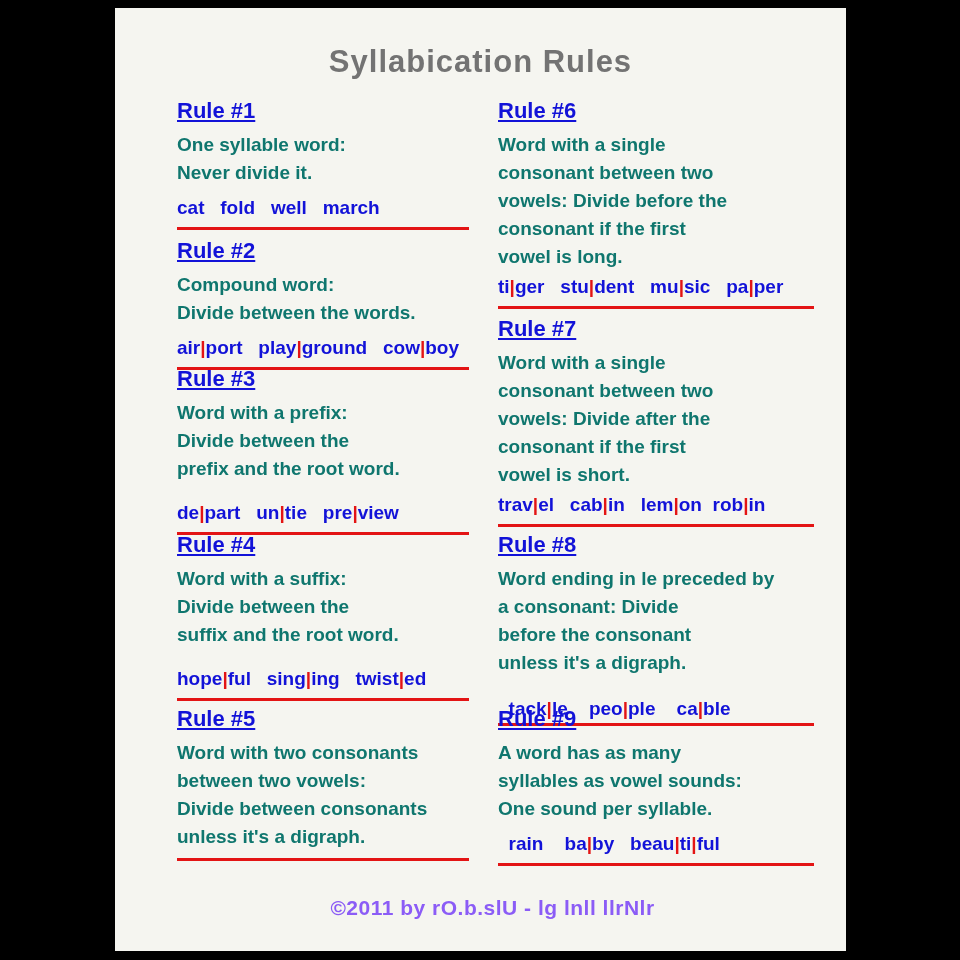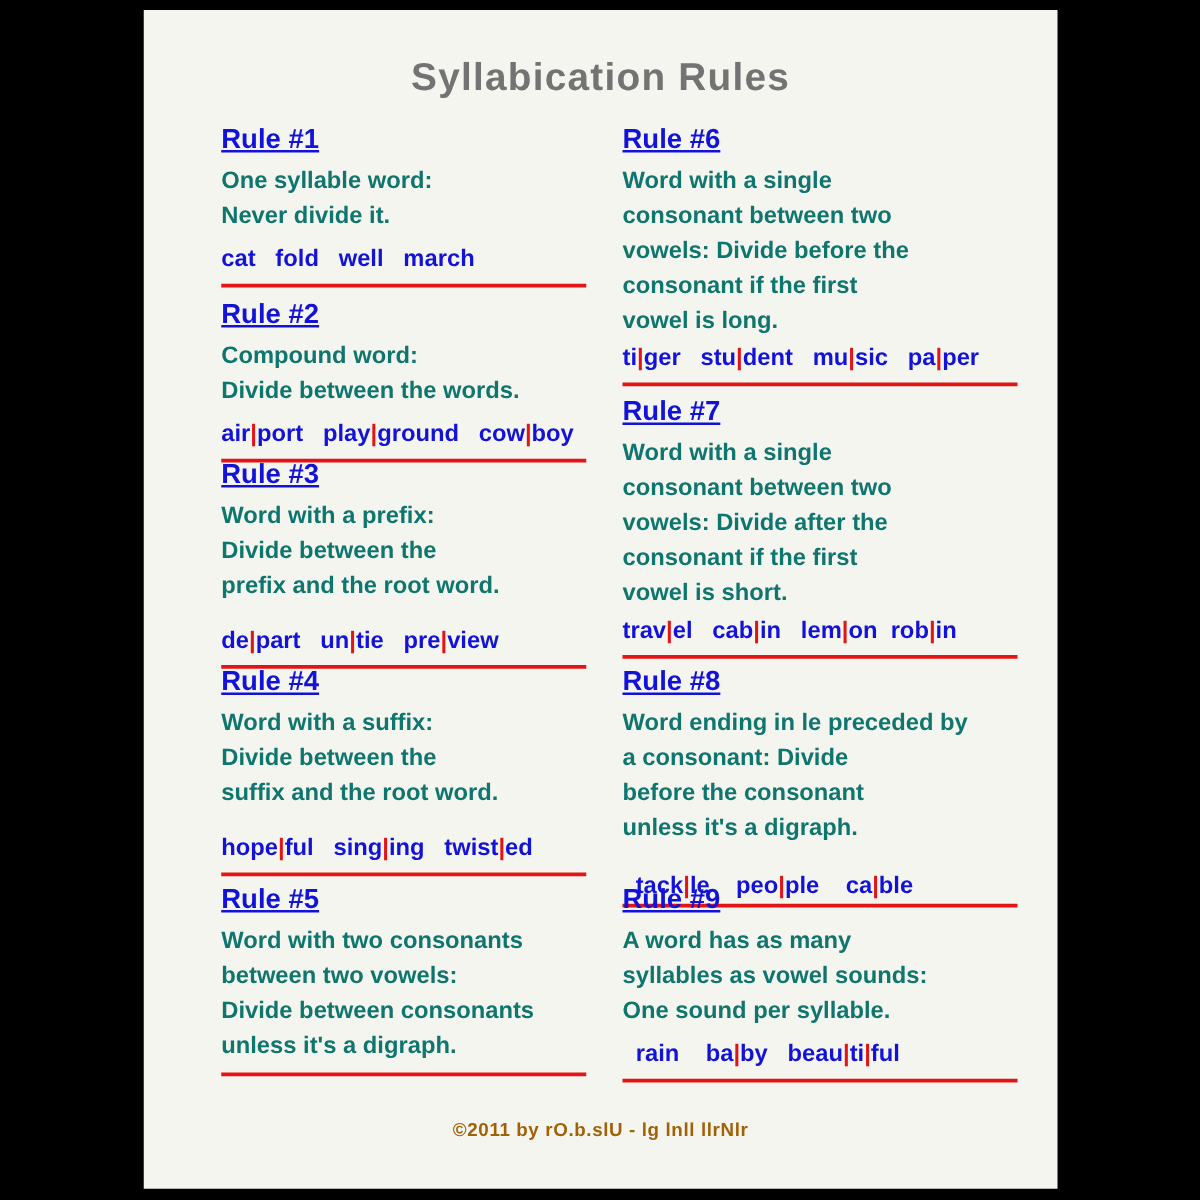--- a/index.html
+++ b/index.html
@@ -32,23 +32,23 @@
   .rule-ex{
     color:#1212d8;font-weight:bold;font-size:19px;line-height:24px;
     margin-top:9px;white-space:pre-wrap;
   }
   .rule-ex .pipe{color:#e31414;font-weight:bold;}
   .rule-hr{
     border:none;border-top:3px solid #e31414;
     margin:7px 0 0 0;width:100%;
   }
   .footer{
-    position:absolute;top:888px;left:0;width:100%;
+    position:absolute;top:888px;left:12px;width:100%;
     text-align:center;
-    color:#a16207;font-weight:bold;font-size:15px;letter-spacing:0.5px;
+    color:#8b5cf6;font-weight:bold;font-size:21px;letter-spacing:0.5px;
   }
 </style>
 </head>
 <body>
 
 <div class="page">
 
   <div class="title">Syllabication Rules</div>
 
   <section class="rule" style="left:62px;top:90px;width:292px;">

